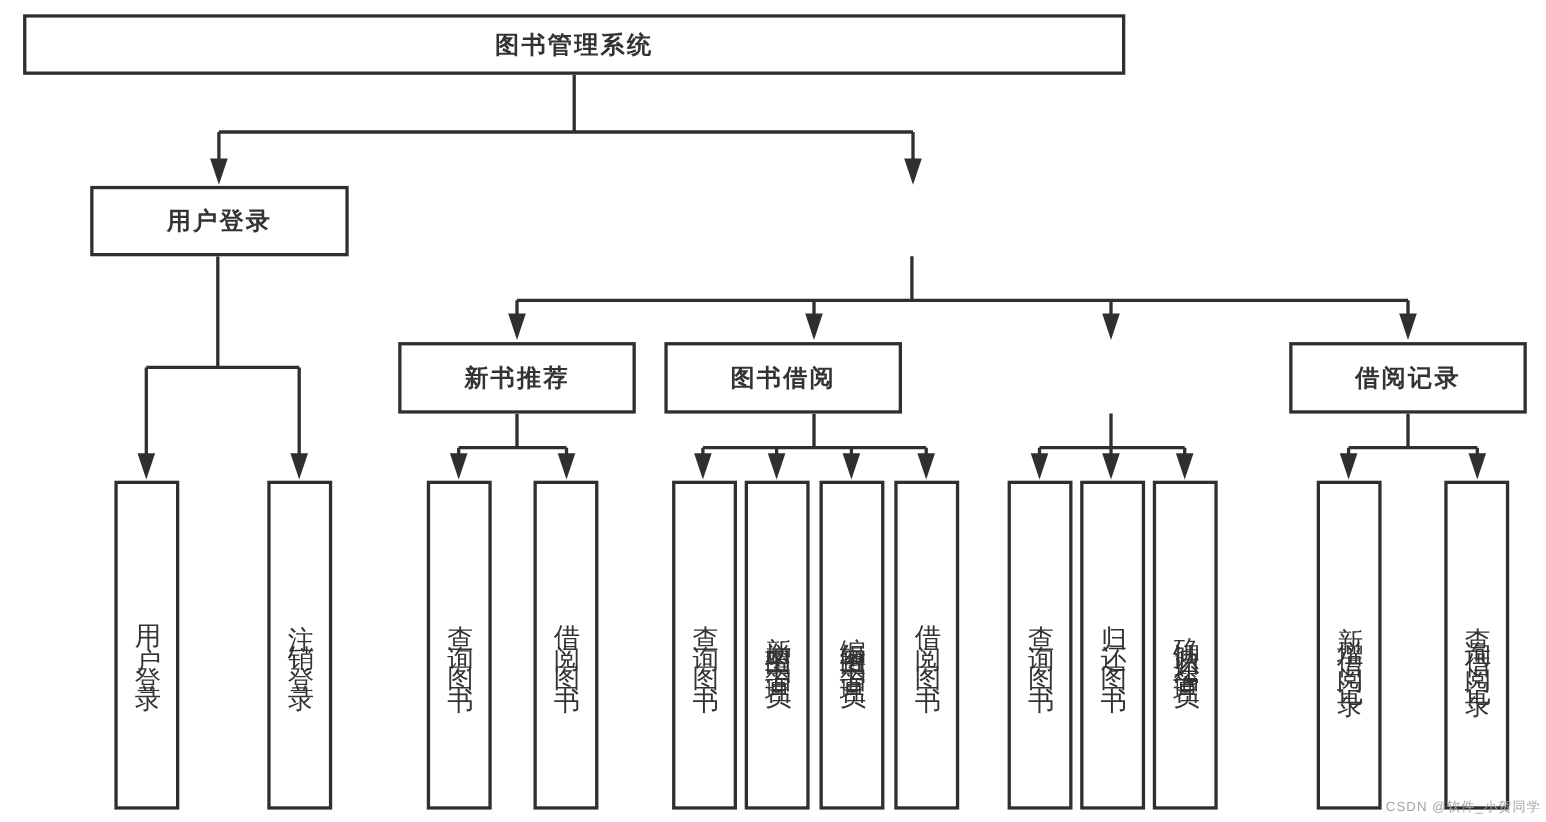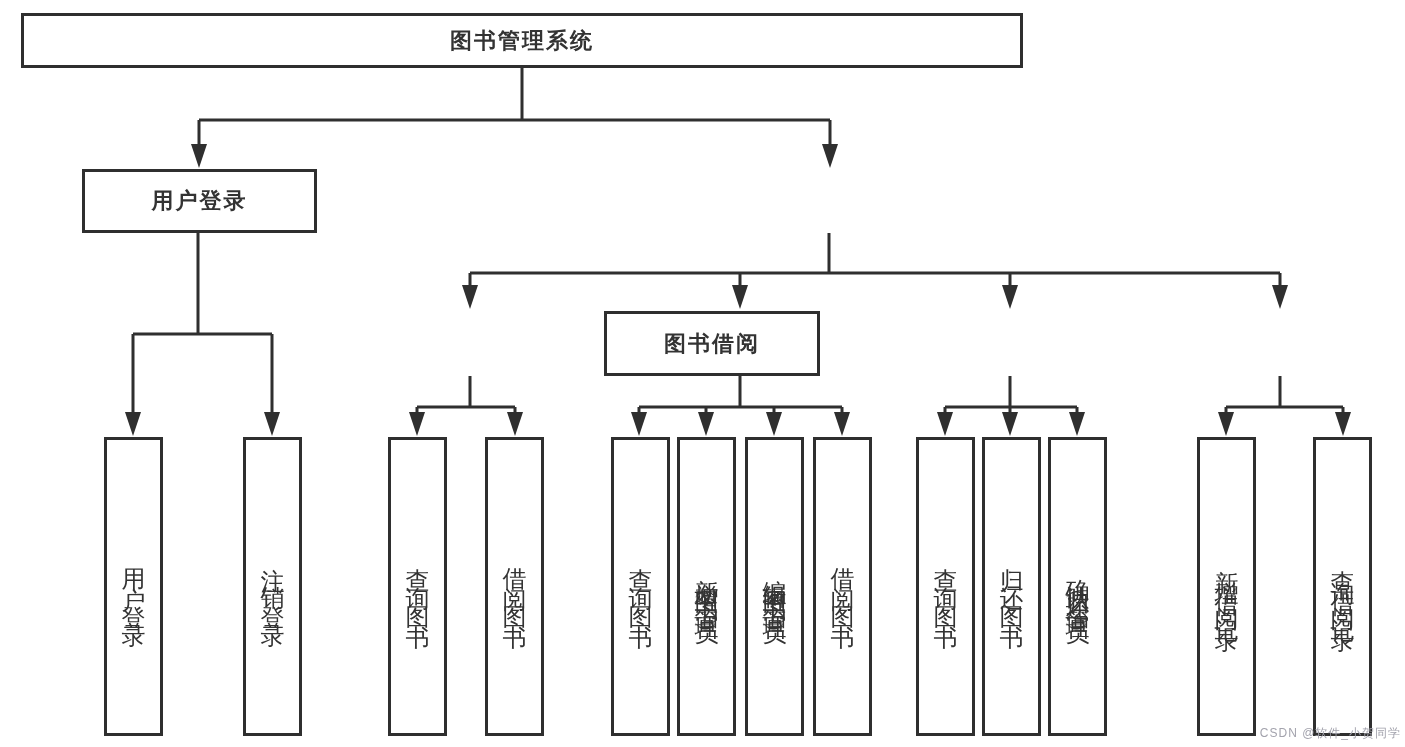--- a/index.html
+++ b/index.html
@@ -81,22 +81,28 @@
   </svg>
 
   <div class="node" style="left:21px;top:13px;width:1002px;height:55px">
     <span class="h-label">图书管理系统</span>
   </div>
 
   <div class="node lvl2" style="left:82px">
     <span class="h-label">用户登录</span>
   </div>
 
+  <div class="node lvl3" style="left:362px">
+    <span class="h-label">新书推荐</span>
+  </div>
   <div class="node lvl3" style="left:604px">
     <span class="h-label">图书借阅</span>
+  </div>
+  <div class="node lvl3" style="left:1172px">
+    <span class="h-label">借阅记录</span>
   </div>
 
   <div class="node leaf sp4" style="left:104px">
     <span>用户登录</span>
   </div>
   <div class="node leaf sp4" style="left:243px">
     <span>注销登录</span>
   </div>
 
   <div class="node leaf sp4" style="left:388px">

